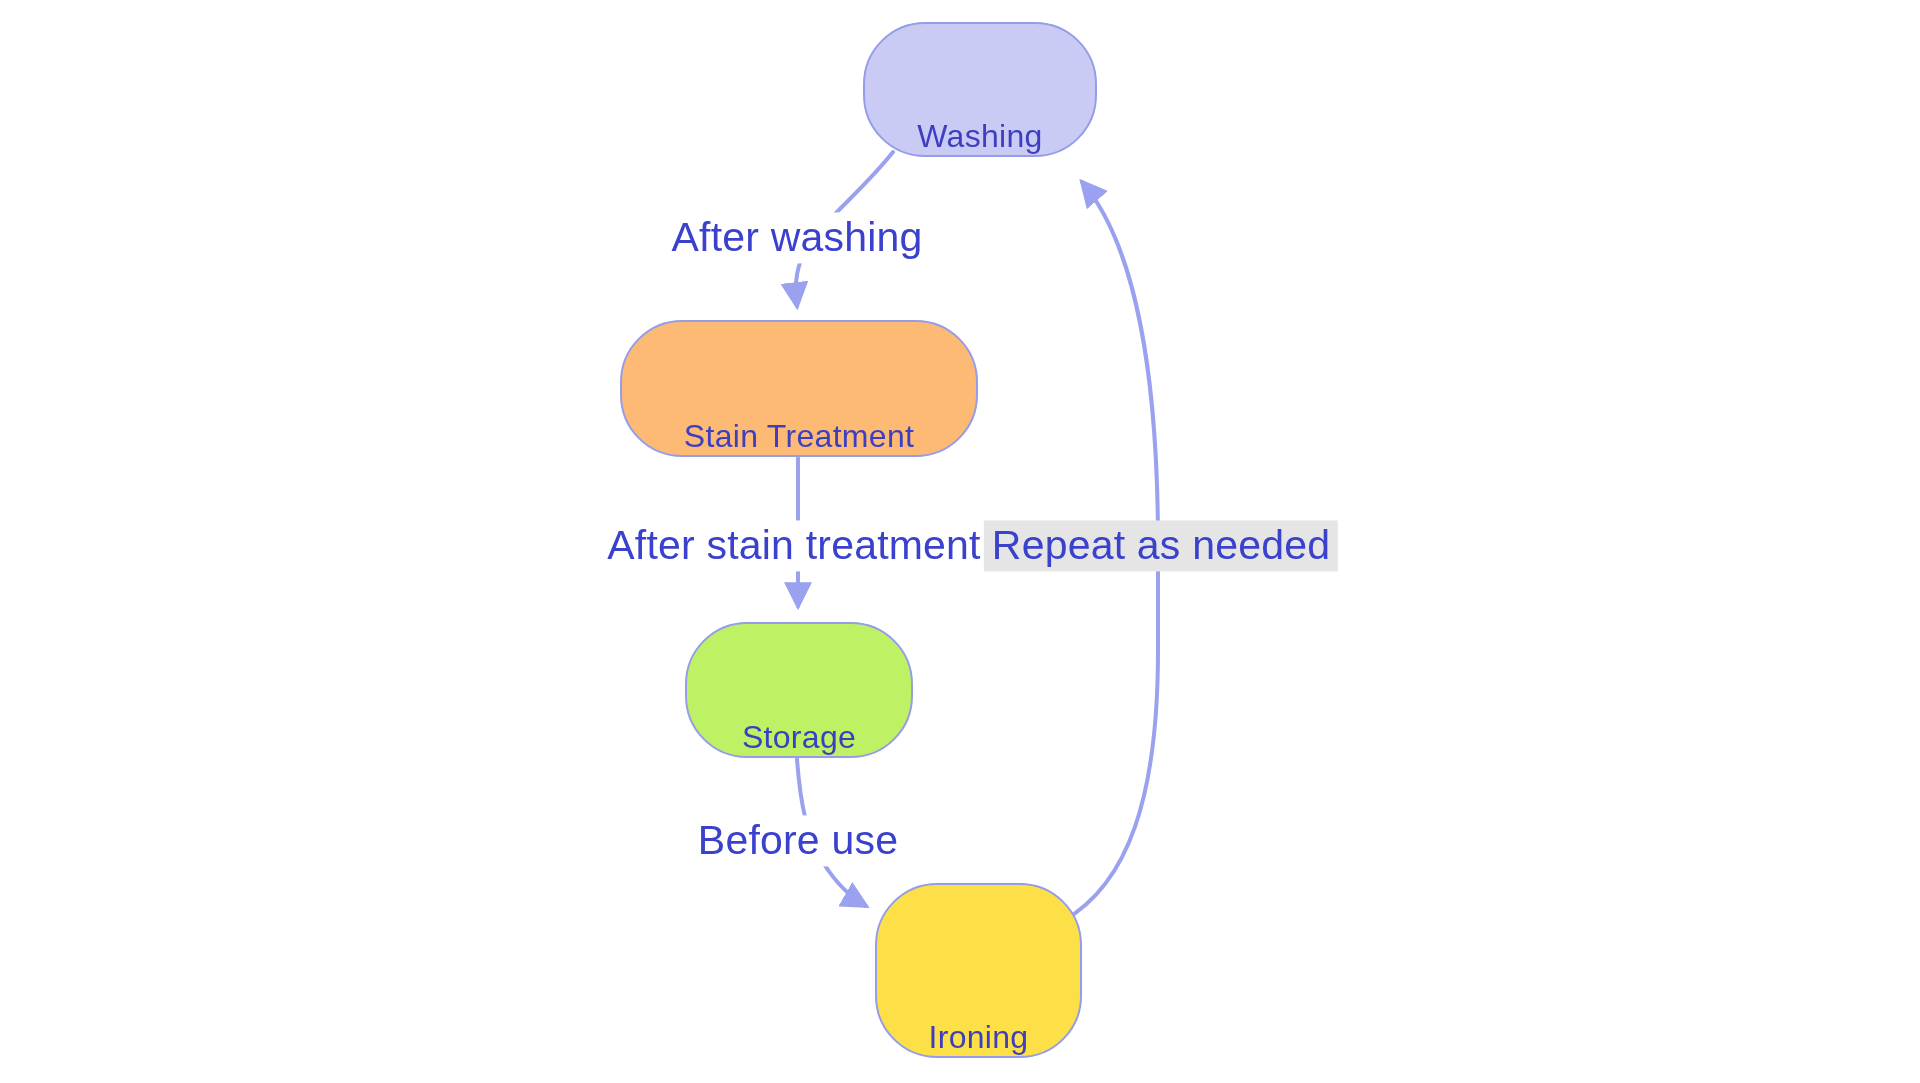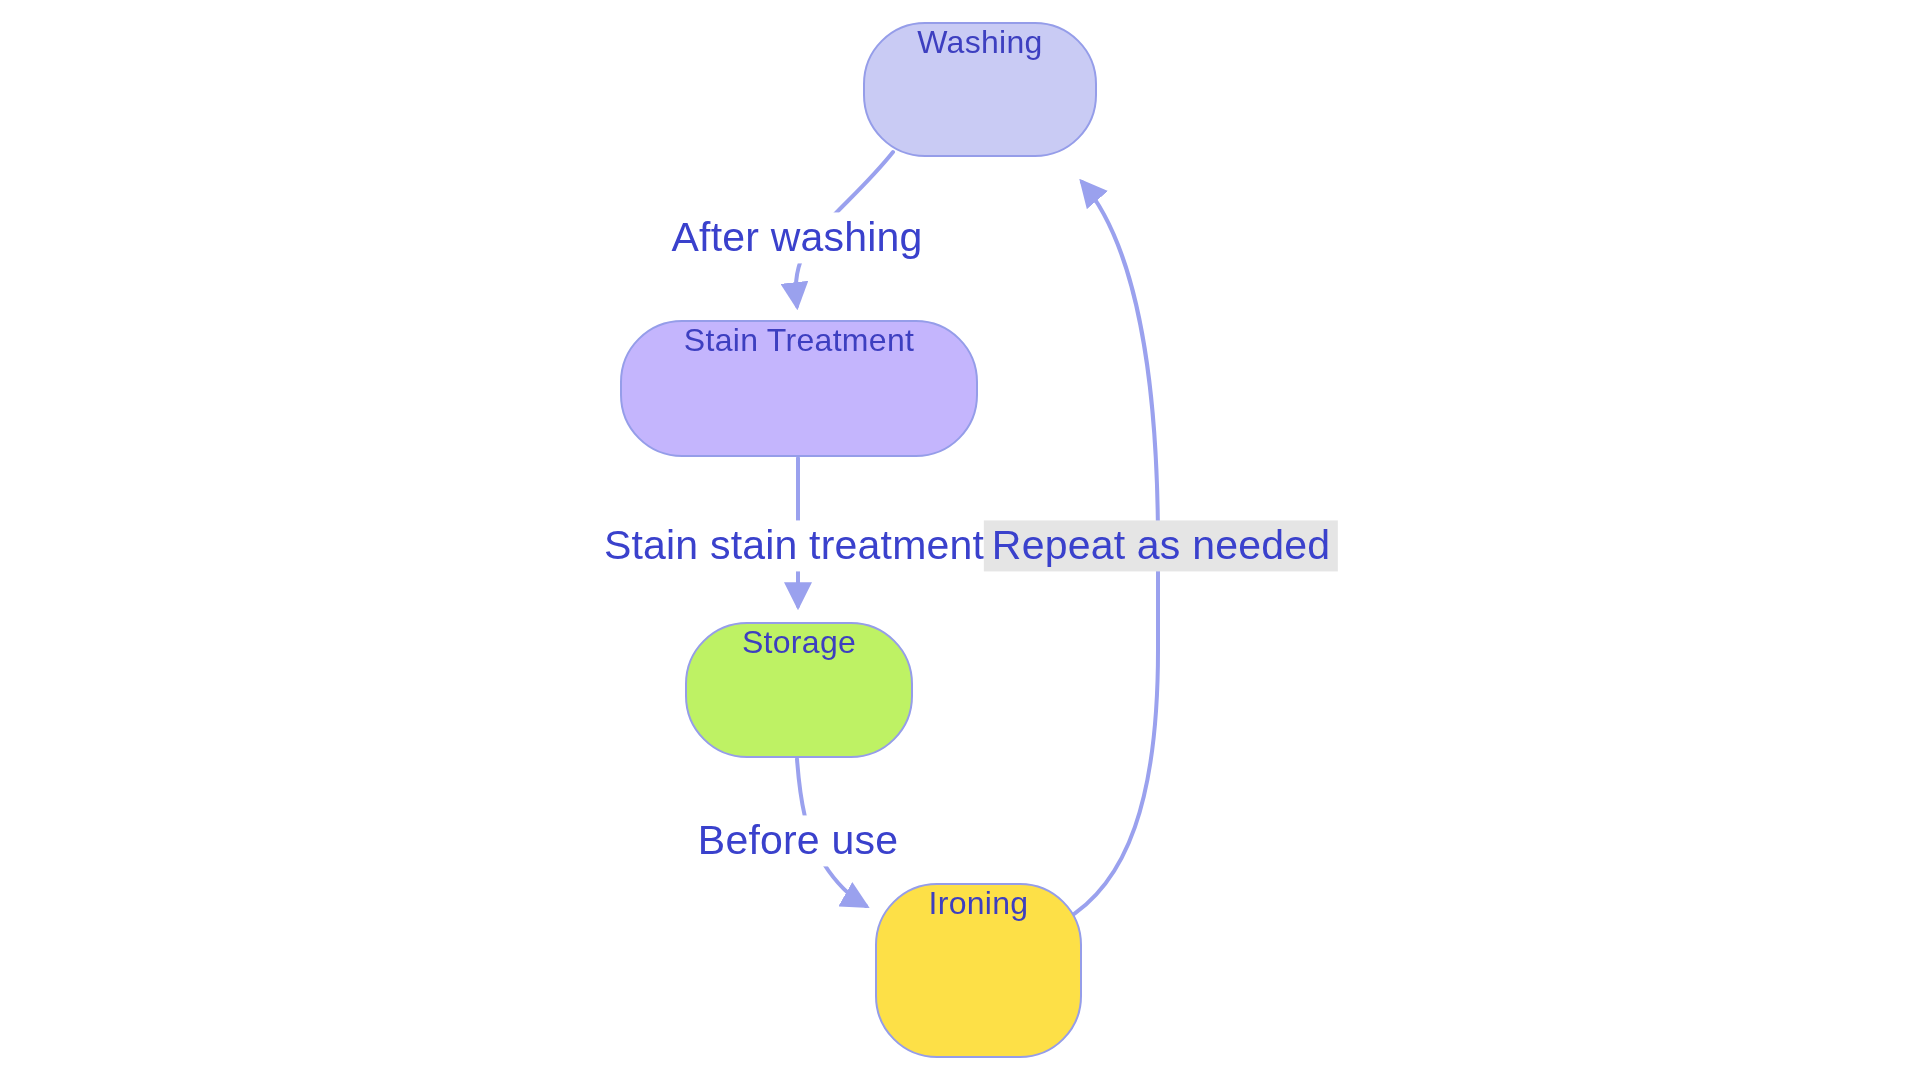--- a/index.html
+++ b/index.html
@@ -19,21 +19,21 @@
     position: absolute;
     left: 0;
     top: 0;
     width: 1920px;
     height: 1083px;
   }
   .node {
     position: absolute;
     box-sizing: border-box;
     display: flex;
-    align-items: flex-start;
+    align-items: flex-end;
     justify-content: center;
     border-radius: 62px;
     border-style: solid;
     border-width: 2px;
     font-size: 32px;
     letter-spacing: 0.3px;
     white-space: nowrap;
   }
   .edge-label {
     position: absolute;
@@ -58,28 +58,28 @@
       </defs>
       <path d="M 893 152 C 858 196 818 224 803 255 C 795 273 795 288 797 306" fill="none" stroke="#9aa1ee" stroke-width="4" stroke-linecap="round" marker-end="url(#arrowhead)"></path>
       <path d="M 798 458 L 798 606" fill="none" stroke="#9aa1ee" stroke-width="4" stroke-linecap="round" marker-end="url(#arrowhead)"></path>
       <path d="M 797 759 C 800 800 806 836 824 864 C 838 886 852 898 866 906" fill="none" stroke="#9aa1ee" stroke-width="4" stroke-linecap="round" marker-end="url(#arrowhead)"></path>
       <path d="M 1063 921 C 1128 884 1158 798 1158 650 L 1158 545 C 1158 378 1136 245 1082 182" fill="none" stroke="#9aa1ee" stroke-width="4" stroke-linecap="round" marker-end="url(#arrowhead)"></path>
     </svg>
 
   <div class="node" id="node-0" style="left: 863px; top: 22px; width: 234px; height: 135px; background: rgb(201, 203, 244); border-color: rgb(149, 157, 233); border-width: 2px; color: rgb(61, 63, 192);">
     <span>Washing</span>
   </div>
-  <div class="node" id="node-1" style="left: 620px; top: 320px; width: 358px; height: 137px; background: #c4b5fd; border-color: rgb(149, 157, 233); border-width: 2px; color: rgb(61, 63, 192);">
+  <div class="node" id="node-1" style="left: 620px; top: 320px; width: 358px; height: 137px; background: #fdba74; border-color: rgb(149, 157, 233); border-width: 2px; color: rgb(61, 63, 192);">
     <span>Stain Treatment</span>
   </div>
   <div class="node" id="node-2" style="left: 685px; top: 622px; width: 228px; height: 136px; background: #bef264; border-color: rgb(149, 157, 233); border-width: 2px; color: rgb(61, 63, 192);">
     <span>Storage</span>
   </div>
   <div class="node" id="node-3" style="left: 875px; top: 883px; width: 207px; height: 175px; background: #fde047; border-color: rgb(149, 157, 233); border-width: 2px; color: rgb(61, 63, 192);">
     <span>Ironing</span>
   </div>
 
   <div class="edge-label" id="elabel-0" style="left: 797px; top: 238px; color: rgb(58, 65, 204); background: rgb(255, 255, 255);">After washing</div>
-  <div class="edge-label" id="elabel-1" style="left: 794px; top: 546px; color: rgb(58, 65, 204); background: rgb(255, 255, 255);">Stain stain treatment</div>
+  <div class="edge-label" id="elabel-1" style="left: 794px; top: 546px; color: rgb(58, 65, 204); background: rgb(255, 255, 255);">After stain treatment</div>
   <div class="edge-label" id="elabel-2" style="left: 798px; top: 841px; color: rgb(58, 65, 204); background: rgb(255, 255, 255);">Before use</div>
   <div class="edge-label" id="elabel-3" style="left: 1161px; top: 546px; color: rgb(58, 65, 204); background: #e5e5e5;">Repeat as needed</div>
 
 </div>
 
 </body></html>

